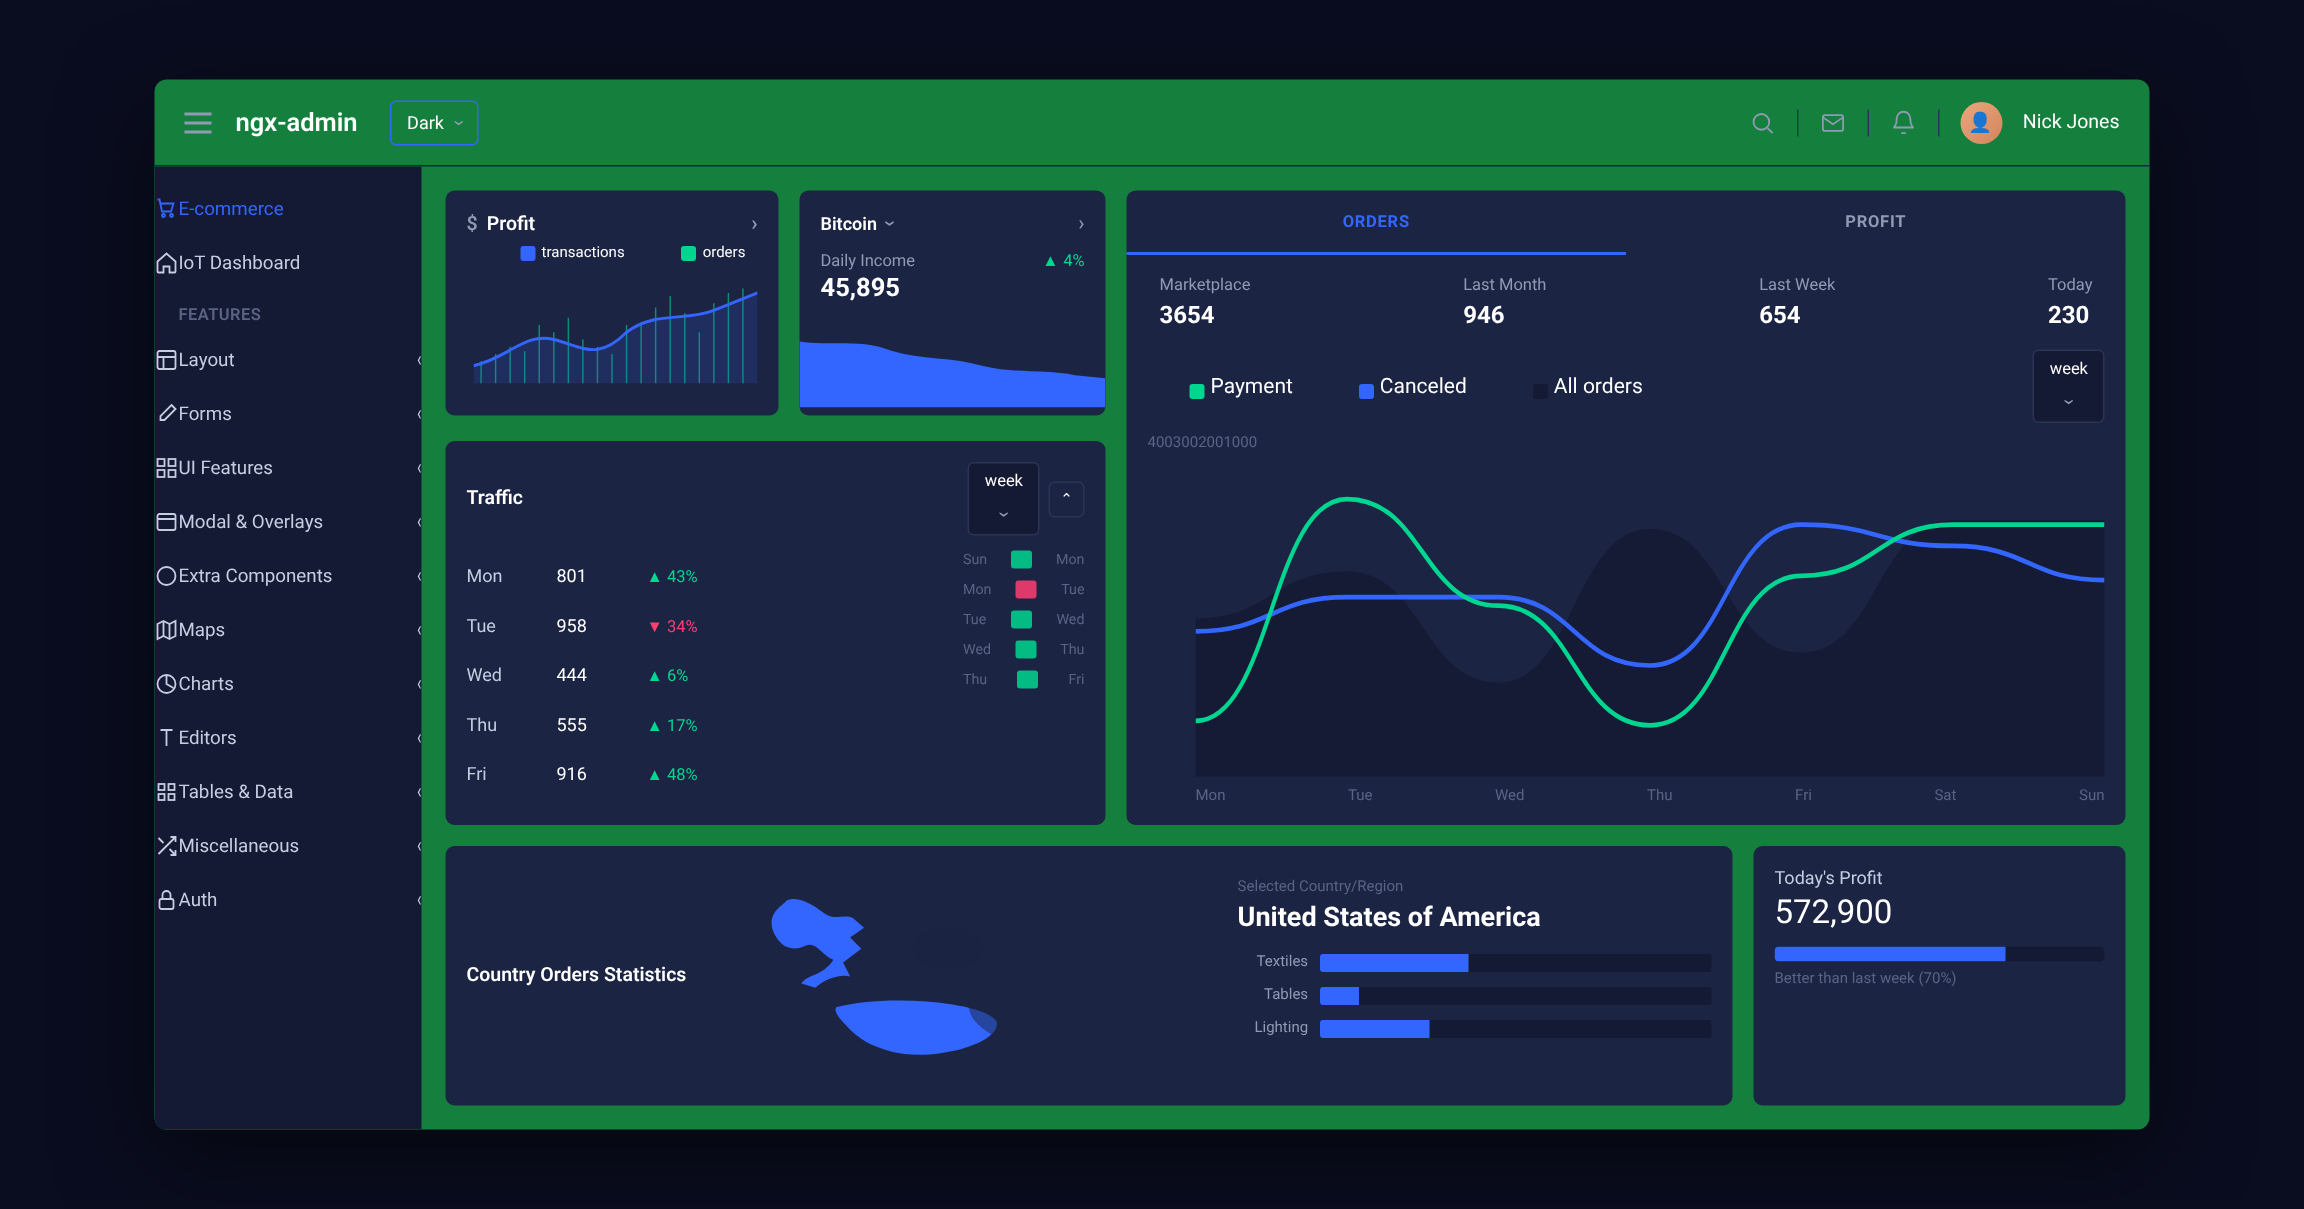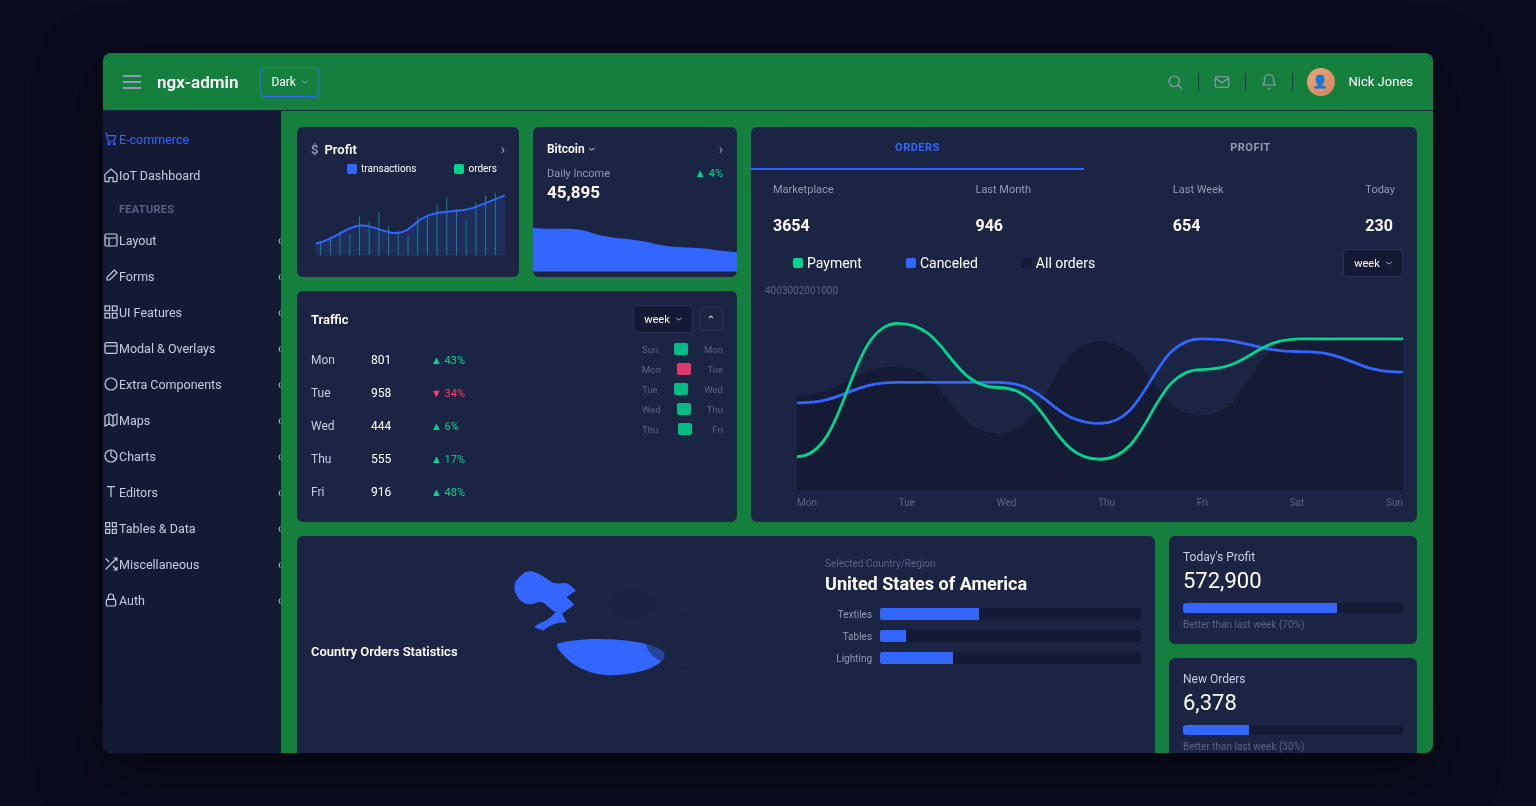--- a/index.html
+++ b/index.html
@@ -21,39 +21,39 @@
 .navit.act{color:#3366ff;}
 .nicn{width:16px;height:16px;stroke:currentColor;fill:none;stroke-width:1.8;flex-shrink:0;}
 .exp{margin-left:auto;font-size:10px;transform:scaleY(1.4);}
 .nhdr{padding:10px 16px 6px;font-size:11px;color:#5a6384;font-weight:600;letter-spacing:.3px;}
 .main{flex:1;padding:16px;overflow:auto;display:grid;grid-template-columns:222px 204px 1fr;grid-template-rows:auto auto auto;gap:14px;}
 .card{background:#1c2444;border-radius:6px;padding:14px;}
 .ctitle{font-size:13px;font-weight:600;display:flex;align-items:center;gap:6px;}
 .cmore{margin-left:auto;color:#8f9bb3;font-size:14px;cursor:pointer;}
 .profit-card{grid-column:1;grid-row:1;height:150px;display:flex;flex-direction:column;}
 .legend{display:flex;gap:10px;justify-content:center;font-size:10px;margin-top:6px;}
-.lgi{display:flex;align-items:center;gap:4px;padding-left:28px;}
+.lgi{display:flex;align-items:flex-end;gap:4px;padding-left:28px;}
 .lgs{width:10px;height:10px;border-radius:2px;}
 .bitcoin-card{grid-column:2;grid-row:1;height:150px;display:flex;flex-direction:column;}
 .bcsel{display:flex;align-items:center;font-size:12px;font-weight:600;gap:6px;cursor:pointer;}
 .bcr{display:flex;justify-content:space-between;align-items:flex-start;margin-top:10px;}
 .bclab{font-size:11px;color:#8f9bb3;}
 .bcval{font-size:17px;font-weight:700;margin-top:2px;}
 .delta{font-size:11px;color:#00d68f;display:flex;align-items:center;gap:3px;}
 .delta.down{color:#ff3d71;}
 .orders-card{grid-column:3;grid-row:1 / span 2;display:flex;flex-direction:column;}
 .tabs{display:flex;border-bottom:1px solid #1b2443;margin:-14px -14px 12px;}
 .tab{flex:1;text-align:center;padding:14px;font-size:11px;font-weight:700;letter-spacing:.5px;color:#8f9bb3;cursor:pointer;}
 .tab.act{color:#3366ff;border-bottom:2px solid #3366ff;}
 .metrics{display:flex;justify-content:space-between;padding:0 8px 14px;}
 .met{}
-.mlab{font-size:11px;color:#8f9bb3;margin-bottom:20px;}
+.mlab{font-size:11px;color:#8f9bb3;margin-bottom:4px;}
 .mval{font-size:16px;font-weight:700;}
 .chtop{display:flex;align-items:center;margin-bottom:8px;}
-.wksel{background:#151a34;border:1px solid #2a3456;border-radius:4px;padding:5px 10px;font-size:11px;color:#fff;display:flex;align-items:center;gap:8px;cursor:pointer;}
+.wksel{background:#151a34;border:1px solid #2a3456;border-radius:4px;padding:5px 10px;font-size:11px;color:#fff;display:flex;align-items:center;gap:8px;cursor:pointer;flex-direction:column;}
 .chart-area{flex:1;position:relative;}
 .yax{position:absolute;left:0;top:0;bottom:18px;width:28px;display:flex;flex-direction:row;justify-content:space-between;font-size:10px;color:#5a6384;text-align:right;}
 .xax{position:absolute;left:32px;right:0;bottom:0;display:flex;justify-content:space-between;font-size:10px;color:#5a6384;}
 .traffic-card{grid-column:1 / span 2;grid-row:2;display:flex;flex-direction:column;}
 .thdr{display:flex;align-items:center;margin-bottom:10px;}
 .texp{width:24px;height:24px;border:1px solid #2a3456;border-radius:4px;display:flex;align-items:center;justify-content:center;font-size:10px;margin-left:6px;cursor:pointer;}
 .tbody{display:flex;flex:1;}
 .tbl{flex:1.5;}
 .trow{display:flex;align-items:center;padding:9px 0;border-top:1px solid #1b2443;font-size:12px;}
 .td1{width:60px;color:#c5cee0;}
@@ -470,26 +470,18 @@
         </div>
         <div class="side-stats" id="sstats">
             <div class="sstat">
               <div class="sslab">Today's Profit</div>
               <div class="ssval">572,900</div>
               <div class="ssprog">
                 <div class="ssfill" style="width:70%"></div>
               </div>
               <div class="ssnote">Better than last week (70%)</div>
             </div>
-            <div class="sstat">
-              <div class="sslab">New Orders</div>
-              <div class="ssval">6,378</div>
-              <div class="ssprog">
-                <div class="ssfill" style="width:30%"></div>
-              </div>
-              <div class="ssnote">Better than last week (30%)</div>
-            </div>
           </div>
       </div>
 
     </div>
   </div>
 </div>
 
 </body></html>

